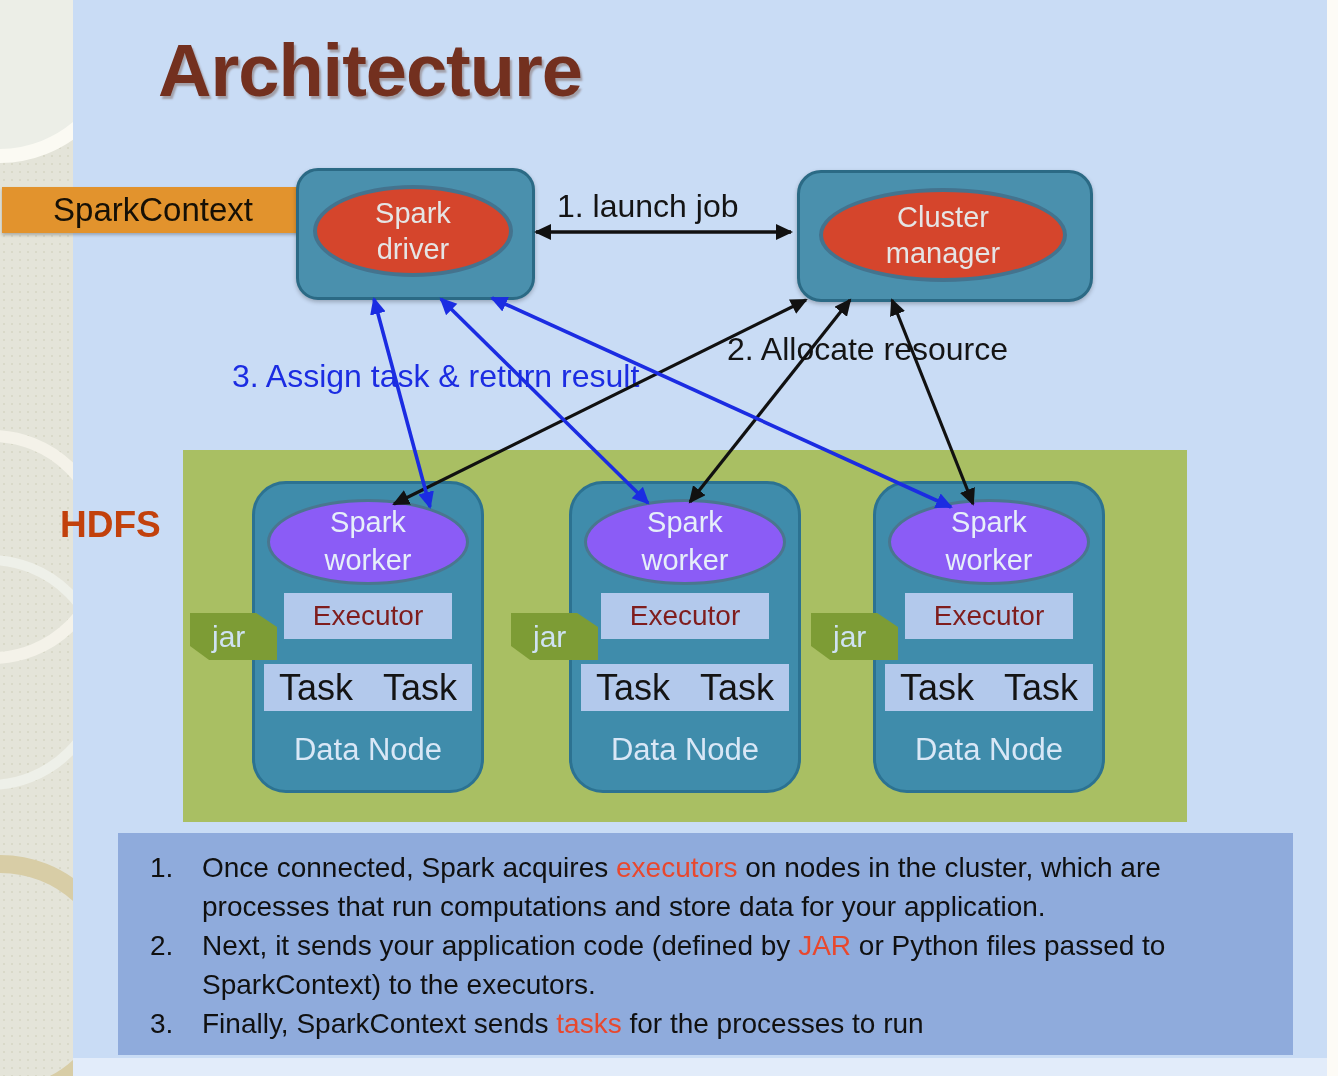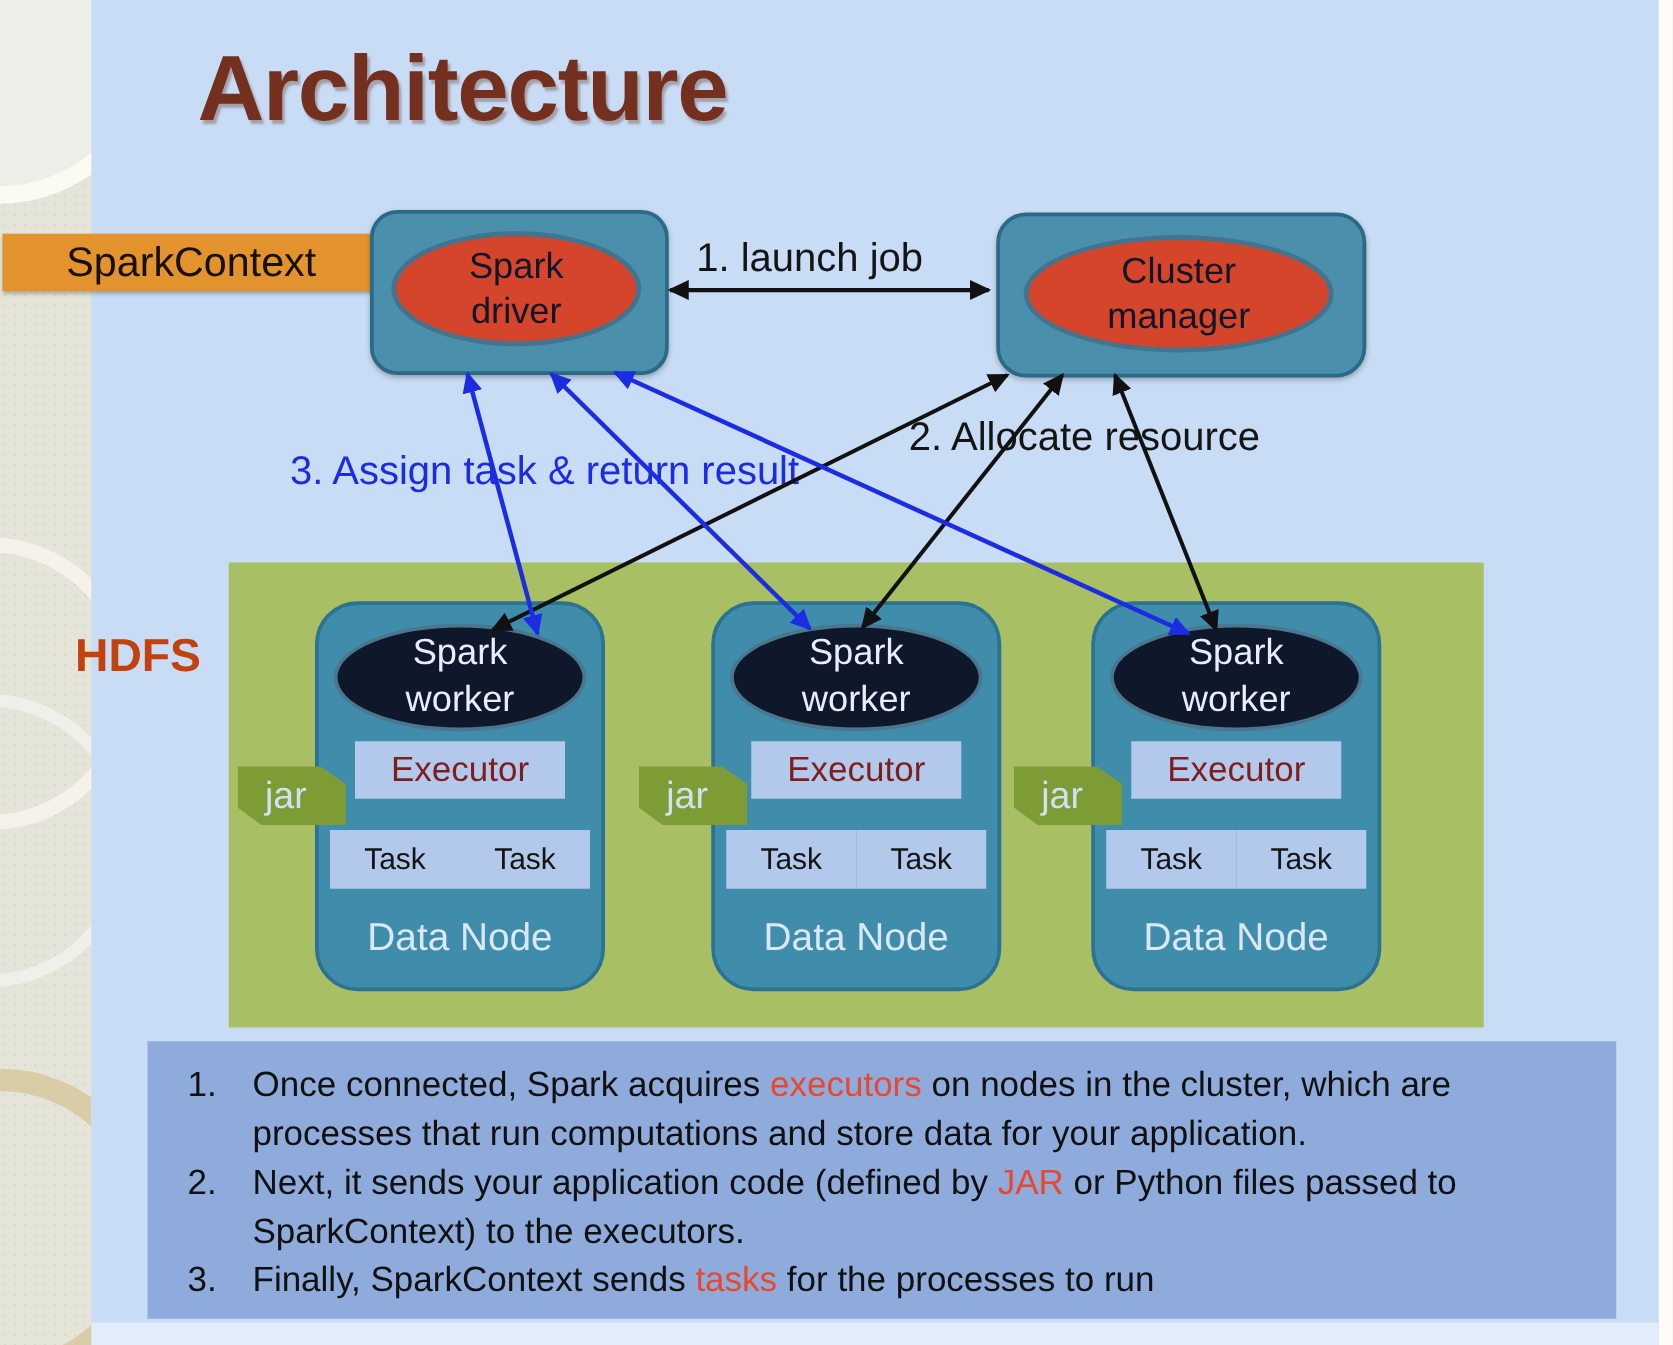--- a/index.html
+++ b/index.html
@@ -23,46 +23,46 @@
 
   .ctx-bar{position:absolute;left:2px;top:187px;width:302px;height:46px;background:#e2932d;
     color:#161006;font-size:33px;display:flex;align-items:center;justify-content:center;
     z-index:2;box-shadow:0 2px 3px rgba(0,0,0,.25);}
 
   .group-box{position:absolute;background:#4a90ad;border:3px solid #2b6a85;border-radius:22px;
     z-index:3;box-shadow:0 2px 4px rgba(0,0,0,.25);}
   .gb-driver{left:296px;top:168px;width:233px;height:126px;}
   .gb-manager{left:797px;top:170px;width:290px;height:126px;border-radius:24px;}
   .red-ellipse{position:absolute;background:#d5452c;border:4px solid #44738e;border-radius:50%;
-    display:flex;align-items:center;justify-content:center;color:#0f172a;font-size:29px;
+    display:flex;align-items:center;justify-content:center;color:#e5e5e5;font-size:29px;
     line-height:1.25;text-align:center;}
   .re-driver{left:14px;top:14px;width:192px;height:84px;}
   .re-manager{left:19px;top:15px;width:240px;height:86px;}
   .red-ellipse span{display:block;width:140px;margin:0 auto;}
 
   .flow-label{position:absolute;font-size:32px;color:#141414;z-index:5;white-space:nowrap;}
   .lbl-launch{left:557px;top:188px;}
   .lbl-allocate{left:727px;top:331px;}
   .lbl-assign{left:232px;top:358px;color:#1b2ce2;}
 
   .hdfs-label{position:absolute;left:60px;top:504px;font-size:37px;font-weight:600;color:#c2410c;z-index:2;}
 
   .green-panel{position:absolute;left:183px;top:450px;width:1004px;height:372px;background:#a9bf63;z-index:1;}
 
   .data-node{position:absolute;top:481px;width:232px;height:312px;background:#3f8cab;
     border:3px solid #2c7291;border-radius:34px;z-index:2;box-sizing:border-box;}
   .dn-1{left:252px;} .dn-2{left:569px;} .dn-3{left:873px;}
-  .worker{width:202px;height:86px;margin:15px auto 0;background:#0f172a;border:3px solid #4a768f;
+  .worker{width:202px;height:86px;margin:15px auto 0;background:#8b5cf6;border:3px solid #4a768f;
     border-radius:50%;display:flex;align-items:center;justify-content:flex-end;color:#e6eff9;
     font-size:29px;line-height:1.3;text-align:center;box-sizing:border-box;}
   .worker span{display:block;width:120px;margin:0 auto;}
   .executor{width:168px;height:46px;margin:8px auto 0;background:#b3c9ec;color:#7f1d1d;
     font-size:28px;display:flex;align-items:center;justify-content:center;}
   .tasks{display:flex;justify-content:space-between;padding:0 9px;margin-top:25px;}
-  .task{width:104px;height:47px;background:#b3c9ec;color:#141414;font-size:24px;
+  .task{width:104px;height:47px;background:#b3c9ec;color:#141414;font-size:36px;
     display:flex;align-items:center;justify-content:center;}
   .node-footer{margin-top:21px;text-align:center;font-size:31px;color:#d9e7f6;}
 
   .jar-tab{position:absolute;top:613px;width:87px;height:47px;background:#7d9c35;z-index:4;
     clip-path:polygon(0 0,76% 0,100% 30%,100% 100%,22% 100%,0 70%);
     color:#cfe2f2;font-size:30px;display:flex;align-items:center;padding-left:22px;box-sizing:border-box;}
   .jar-1{left:190px;} .jar-2{left:511px;} .jar-3{left:811px;}
 
   .notes{position:absolute;left:118px;top:833px;width:1175px;height:222px;background:#8fabdc;
     z-index:1;box-sizing:border-box;padding:15px 18px 0 16px;color:#101010;}

